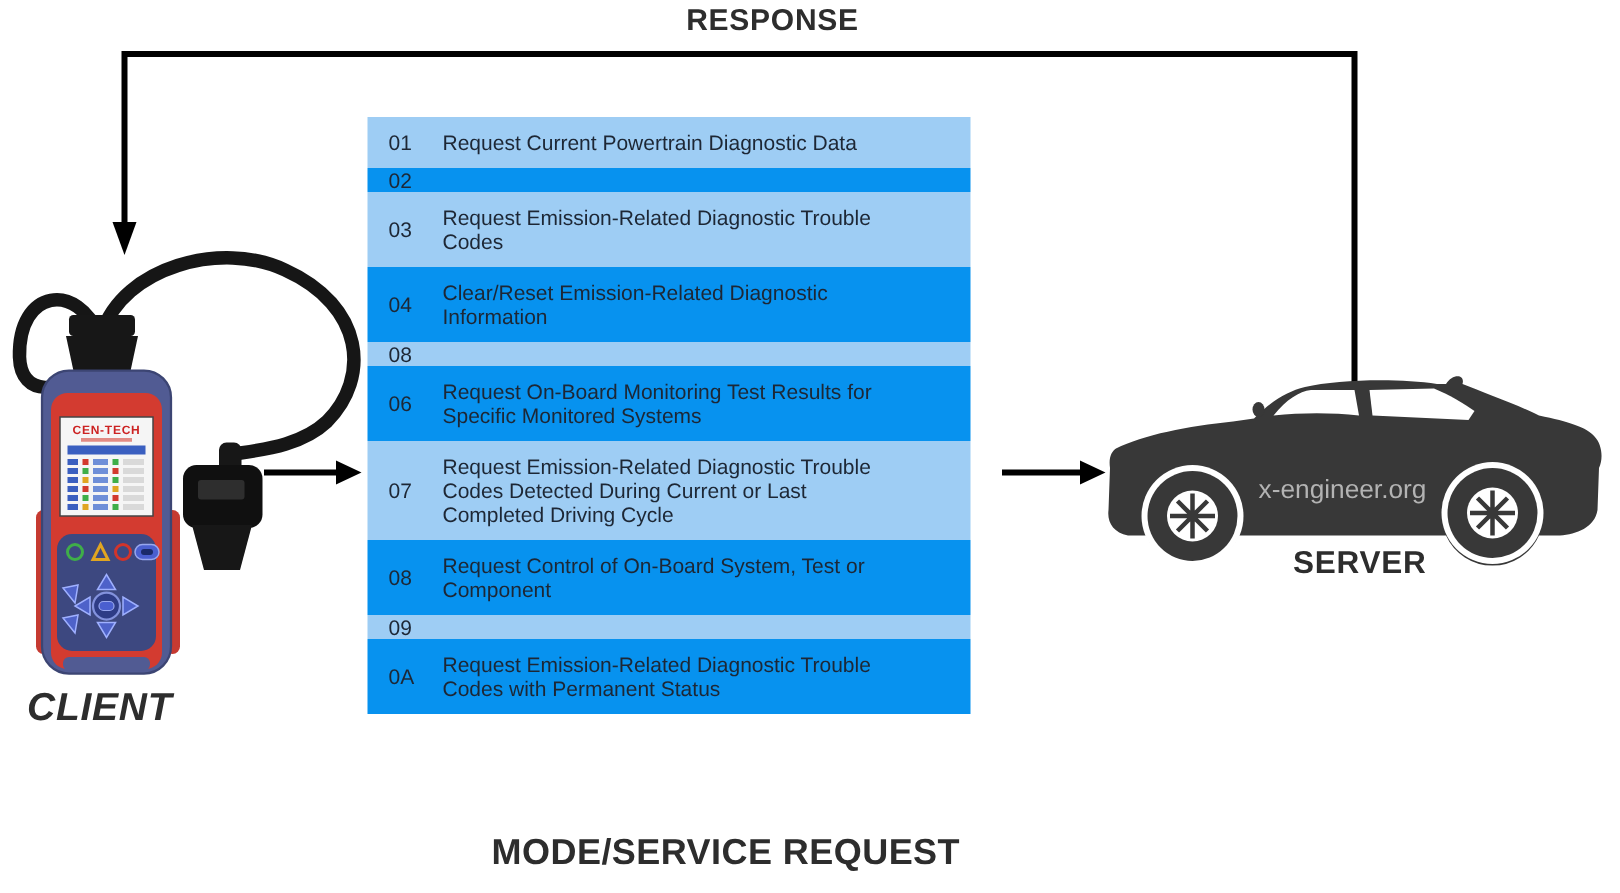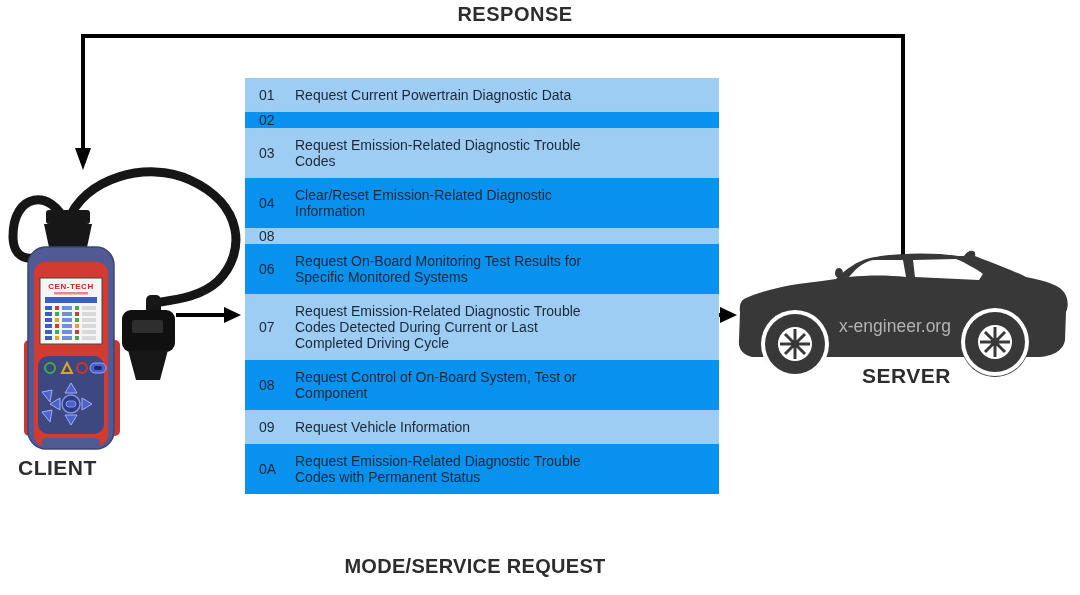--- a/index.html
+++ b/index.html
@@ -6,25 +6,25 @@
   .canvas{
     position:relative;width:1080px;height:595px;background:#ffffff;
     font-family:"Liberation Sans",sans-serif;overflow:hidden;border-radius:18px;
   }
   .overlay{position:absolute;left:0;top:0;width:1080px;height:595px;}
   .lbl{
     position:absolute;font-weight:700;color:#2d2d2d;
     font-family:"Liberation Sans",sans-serif;white-space:nowrap;
   }
   .lbl-response{left:430px;top:3px;width:170px;text-align:center;font-size:20px;letter-spacing:.5px;}
-  .lbl-client{left:18px;top:456px;font-size:21px;letter-spacing:.5px;}
+  .lbl-client{left:18px;top:456px;font-size:26px;letter-spacing:.5px;font-style:italic;}
   .lbl-server{left:862px;top:364px;font-size:21px;letter-spacing:.5px;}
-  .lbl-caption{left:310px;top:555px;width:330px;text-align:center;font-size:20px;letter-spacing:.3px;}
+  .lbl-caption{left:310px;top:555px;width:330px;text-align:right;font-size:24px;letter-spacing:.3px;}
   .mode-table{
-    position:absolute;left:245px;top:78px;width:474px;
+    position:absolute;left:245px;top:78px;width:402px;
     display:flex;flex-direction:column;
   }
   .mode-row{display:flex;align-items:center;}
   .mode-row.light{background:#9ecdf4;}
   .mode-row.dark{background:#0792ef;}
   .mode-code{
     width:50px;flex:0 0 50px;box-sizing:border-box;padding-left:14px;
     font-size:14px;color:#1d2735;line-height:16px;
   }
   .mode-text{
@@ -250,21 +250,20 @@
   </div>
 
   <div class="mode-row dark">
     <div class="mode-code">08</div>
     <div class="mode-text">Request Control of On-Board System, Test or
 Component</div>
   </div>
 
   <div class="mode-row light">
     <div class="mode-code">09</div>
-    <div class="mode-text">Request Vehicle Information</div>
   </div>
 
   <div class="mode-row dark">
     <div class="mode-code">0A</div>
     <div class="mode-text">Request Emission-Related Diagnostic Trouble
 Codes with Permanent Status</div>
   </div>
 </div>
 
 </div>

